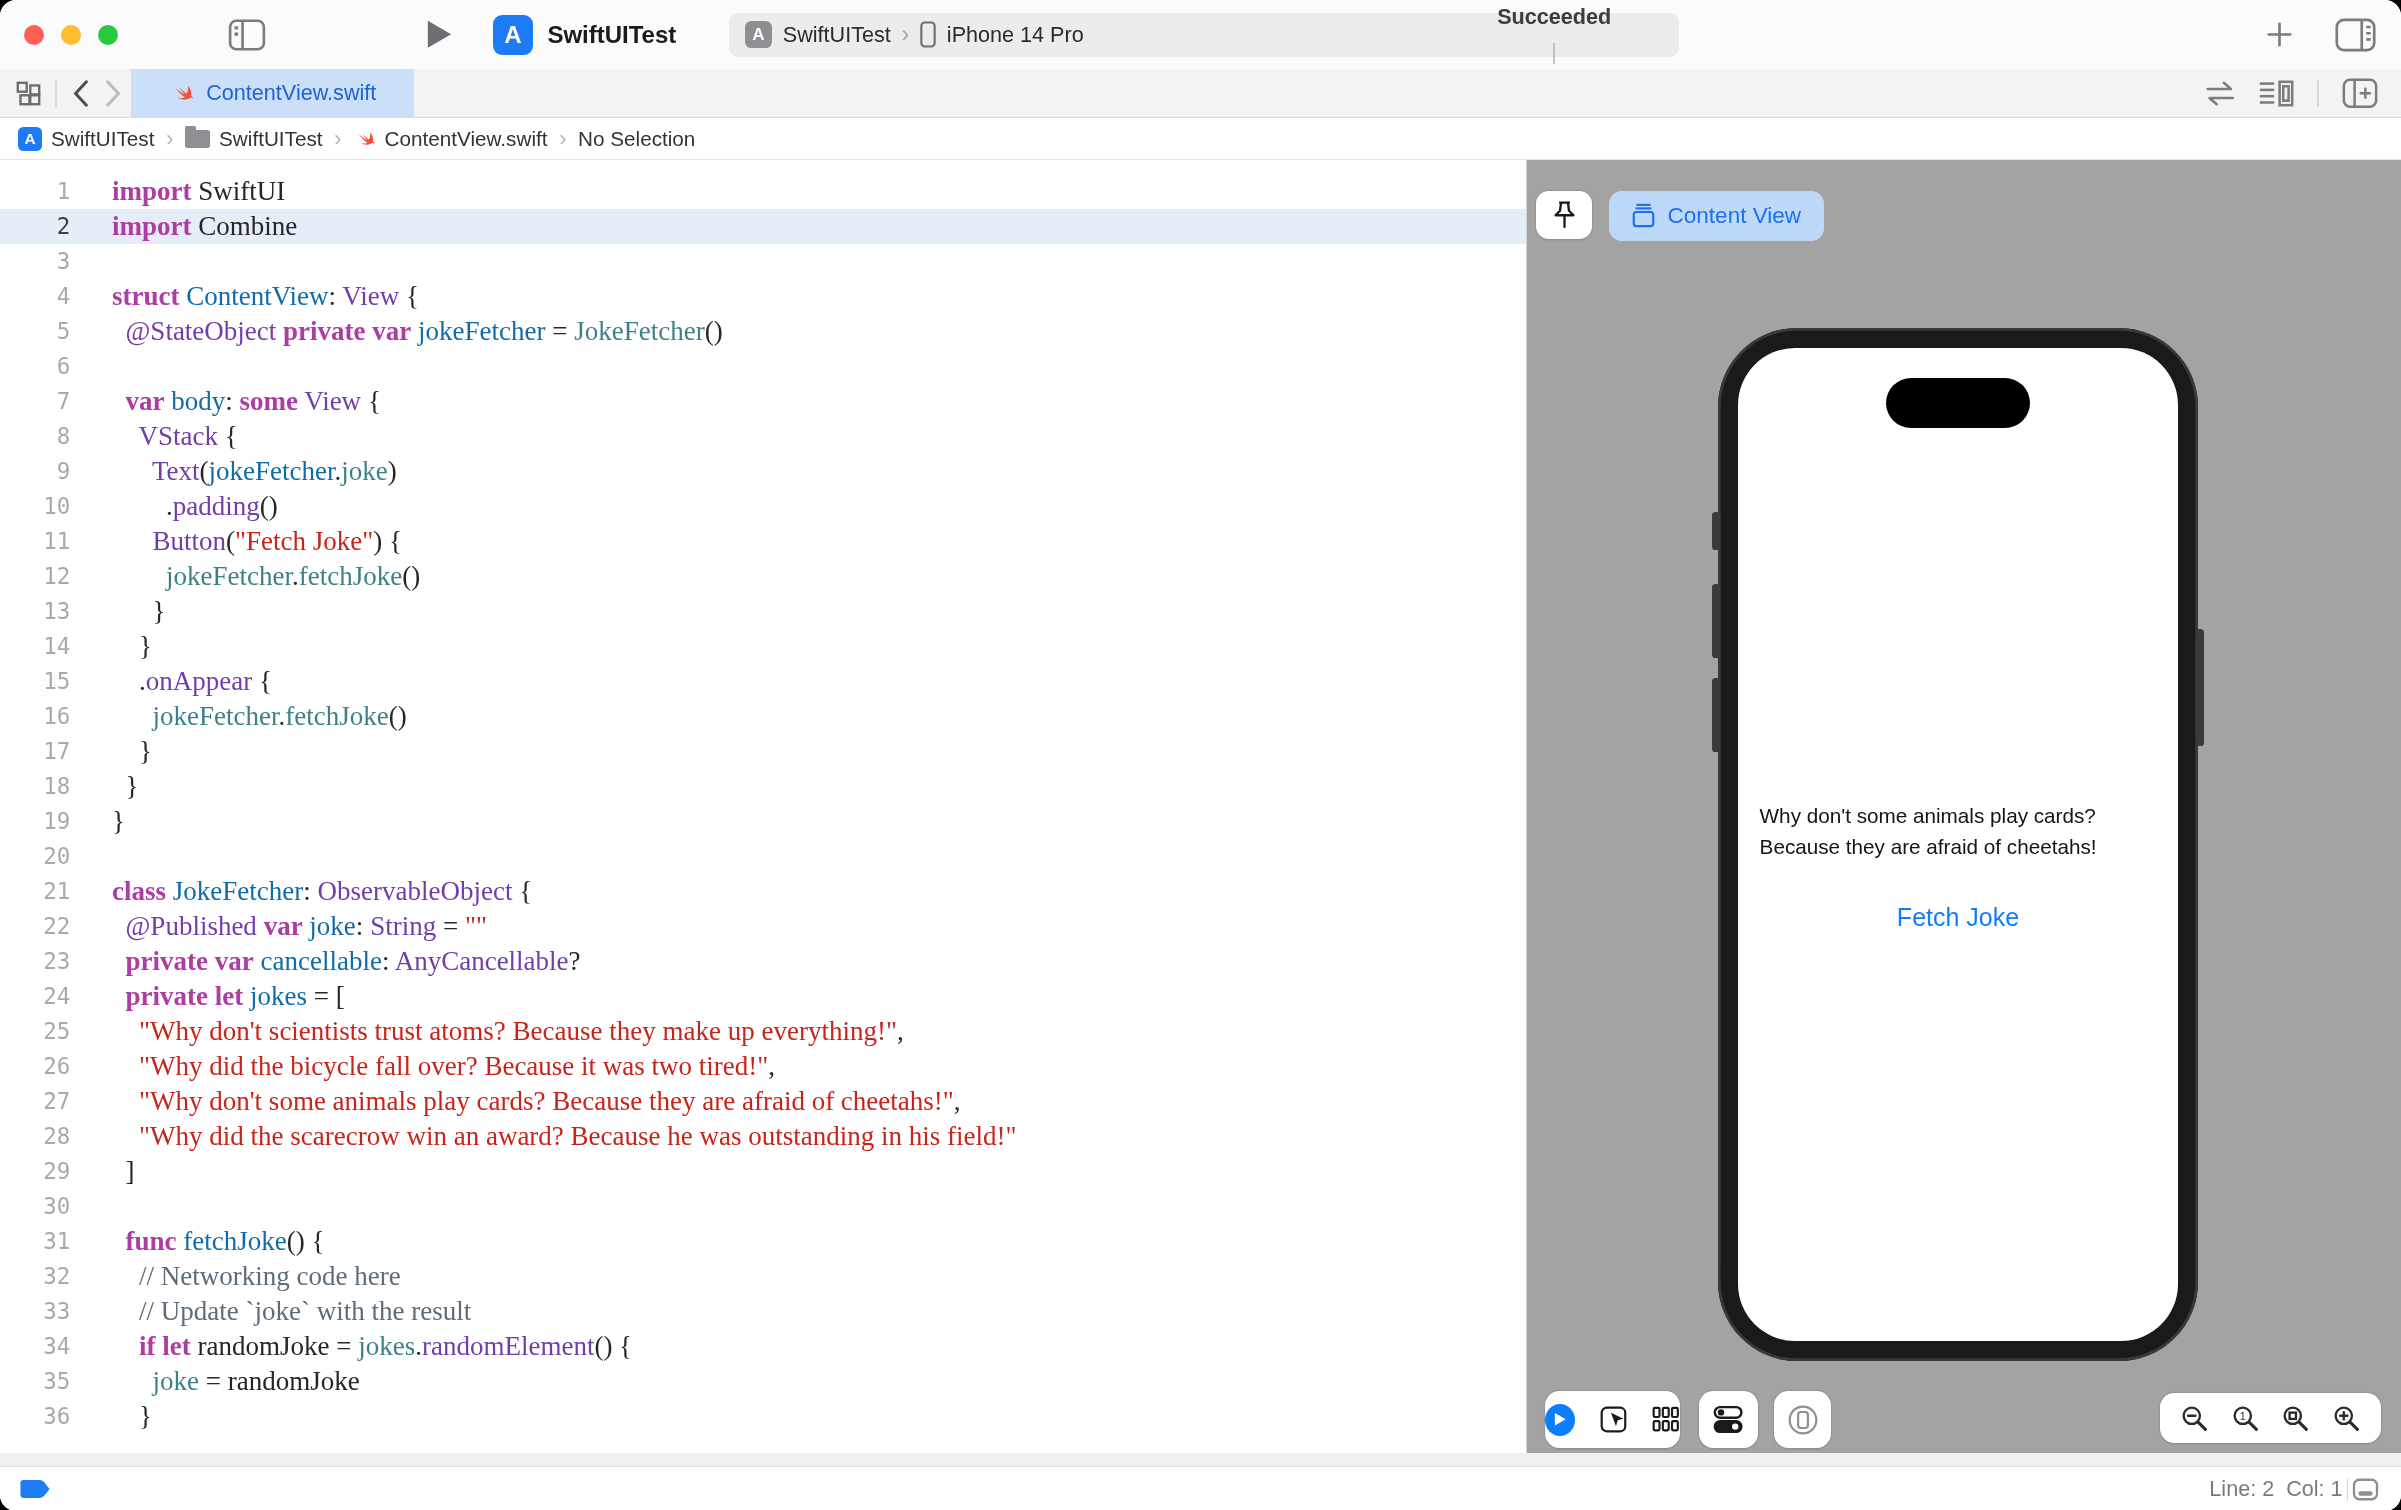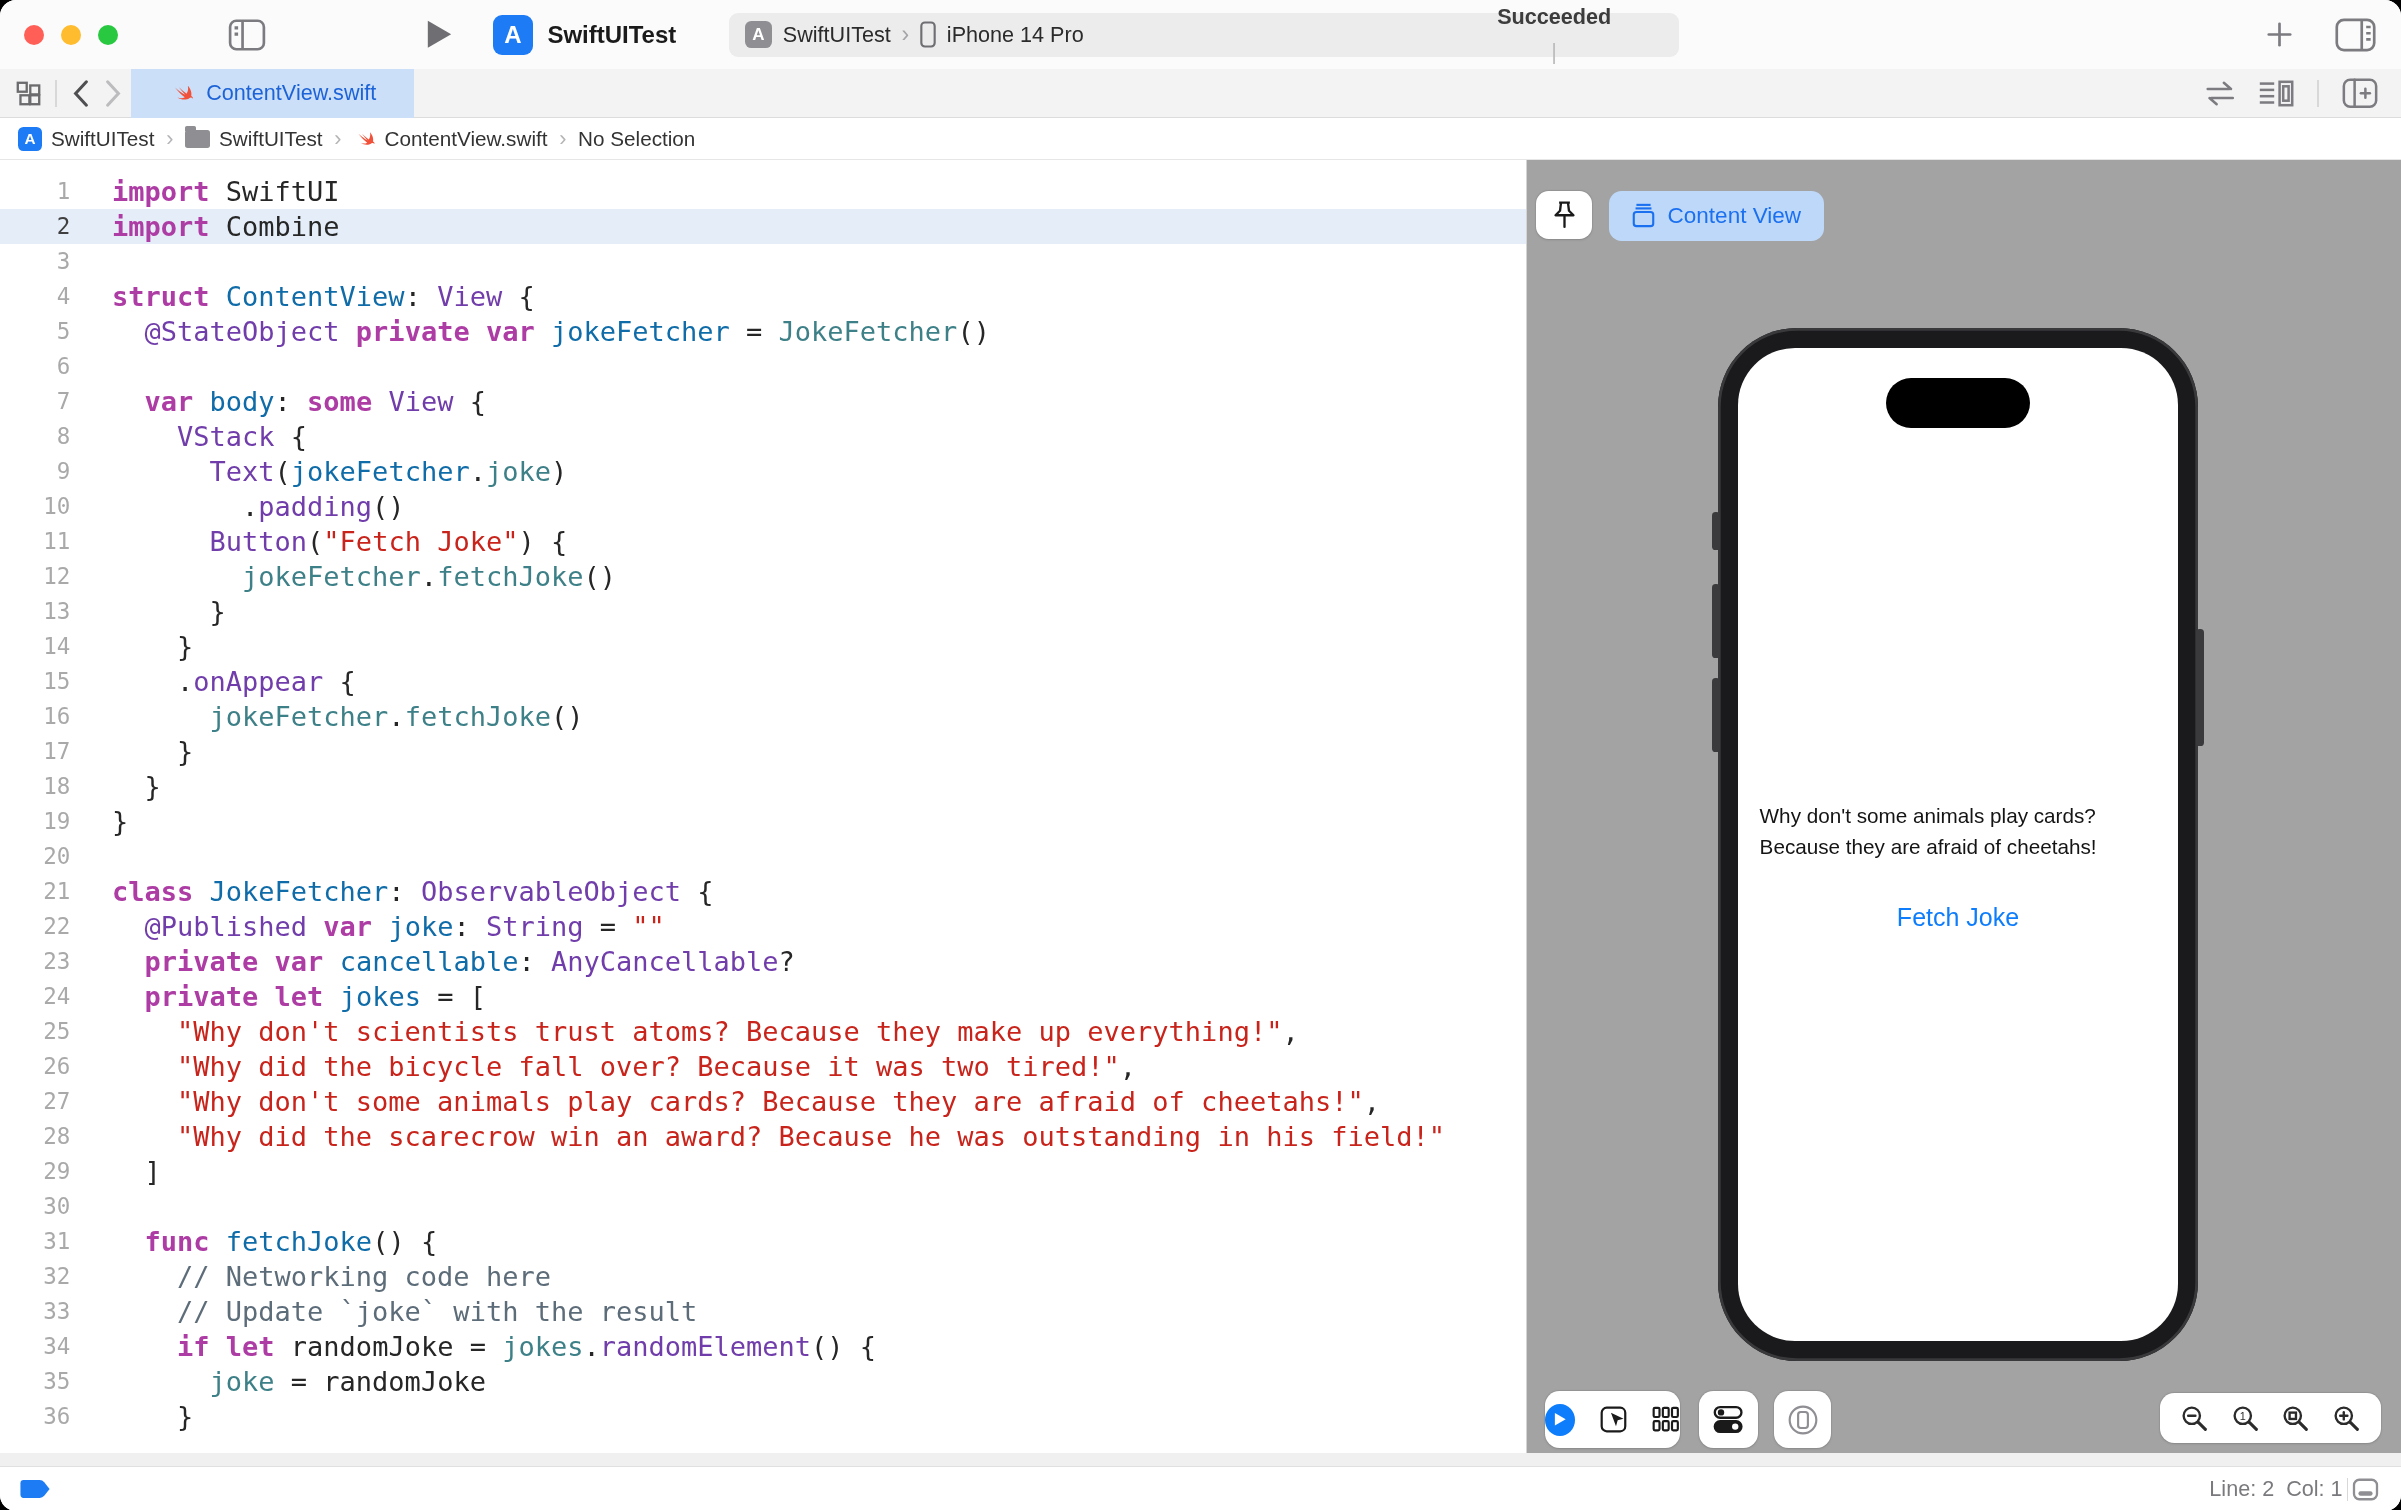--- a/index.html
+++ b/index.html
@@ -43,21 +43,21 @@
   .folder{width:25px;height:18px;background:#8e8e93;border-radius:2.7px;position:relative;}
   .folder:before{content:"";position:absolute;left:0;top:-4.5px;width:10.8px;height:5.4px;background:#8e8e93;border-radius:1.8px 1.8px 0 0;}
   
   .main{position:absolute;left:0;top:160px;width:100%;height:1293px;display:flex;}
   .editor{width:1527px;height:100%;background:#fff;overflow:hidden;position:relative;border-right:1.8px solid #d4d4d4;}
   .code{padding-top:13.5px;font-family:"DejaVu Sans Mono",monospace;font-size:27px;line-height:35px;white-space:pre;}
   .row{display:flex;height:35px;}
   .row.hl{background:var(--line-hl);}
   .gut{width:83px;flex:none;text-align:right;padding-right:12.6px;font-size:22.5px;color:#a9a9a9;}
   .row.hl .gut{color:#3f3f3f;}
-  .src{padding-left:29px;}
+  .src{padding-left:29px;font-family:Liberation Serif, serif;}
   .tok-kw{color:var(--c-kw);font-weight:600;}
   .tok-ty{color:var(--c-ty);}
   .tok-de{color:var(--c-de);}
   .tok-re{color:var(--c-re);}
   .tok-st{color:var(--c-st);}
   .tok-co{color:var(--c-co);}
   .tok-pl{color:var(--c-pl);}
   
   .preview{flex:1;height:100%;background:#a3a3a3;position:relative;}
   .pin-btn{position:absolute;left:9px;top:31px;width:56px;height:48px;background:#fff;border-radius:12.6px;

